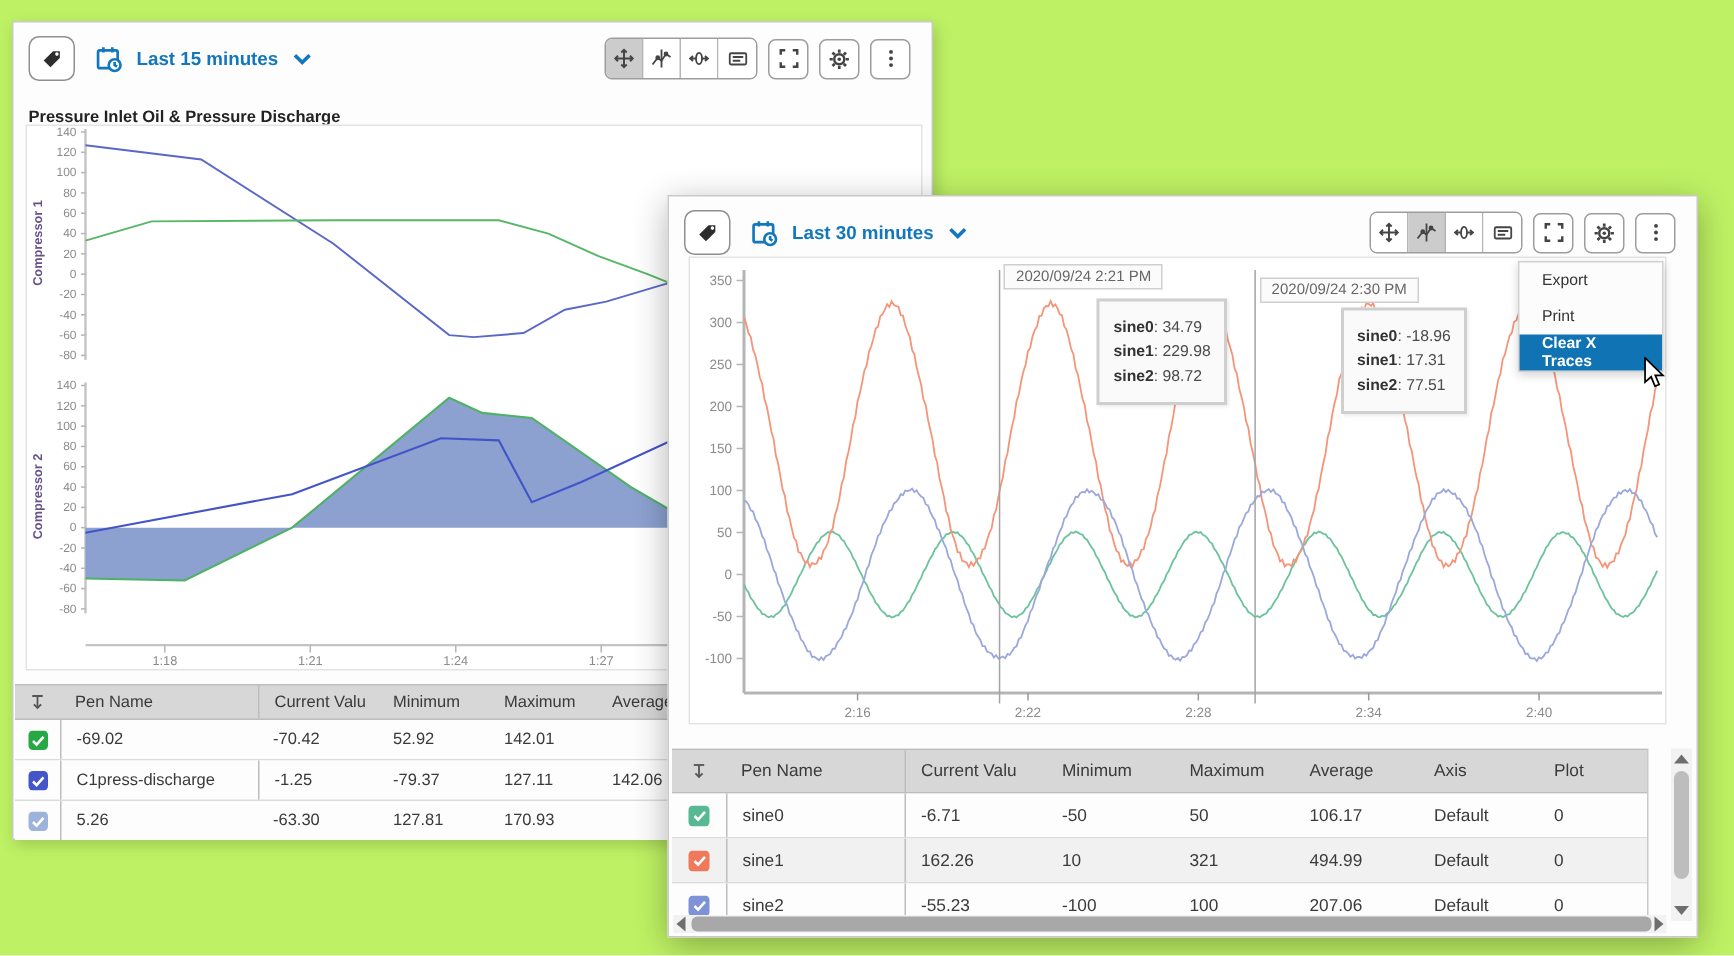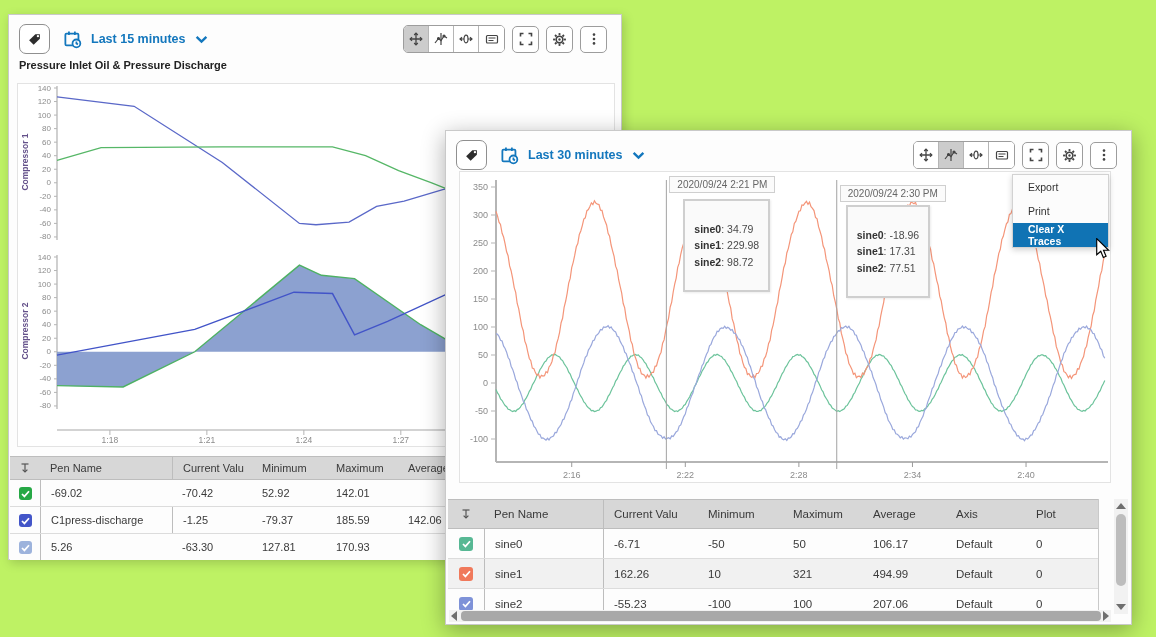--- a/index.html
+++ b/index.html
@@ -23,35 +23,35 @@
   .chev { margin-left:10px; cursor:pointer; }
   .tools { margin-left:auto; display:flex; align-items:center; gap:7px; }
   .btn-group { display:flex; border:1px solid #9d9d9d; border-radius:5px; overflow:hidden; background:#fff; }
   .tbtn { width:25px; height:26px; display:flex; align-items:center; justify-content:center;
           background:#fff; border:none; border-right:1px solid #b5b5b5; cursor:pointer; }
   .tbtn:last-child { border-right:none; }
   .tbtn.active { background:#cccccc; }
   .icon-btn { width:27px; height:27px; background:#fff; border:1px solid #9d9d9d; border-radius:5px;
               display:flex; align-items:center; justify-content:center; cursor:pointer; }
 
-  .bw-title { position:absolute; top:44px; left:10px; font-size:11px; font-weight:bold; color:#222; }
+  .bw-title { position:absolute; top:57px; left:10px; font-size:11px; font-weight:bold; color:#222; }
 
   
   .chart-frame { position:absolute; background:#fff; border:1px solid #e3e3e3; }
   #bw-chart-frame { left:8px;  top:68px; width:598px; height:364px; }
   #fw-chart-frame { left:13px; top:40px; width:652px; height:312px;text-align:right; }
   .chart-frame svg { position:absolute; left:0; top:0; }
 
   
   #fw-tooltips { position:absolute; left:13px; top:40px; width:576px; height:312px; pointer-events:none; }
   .tt-time { position:absolute; background:#fbfbfb; border:1px solid #cfcfcf; padding:2px 7px;
              font-size:10px; color:#666; white-space:nowrap; }
-  .tt-box  { position:absolute; background:#fafafa; border:2px solid #cfcfcf; padding:20px 9px;
+  .tt-box  { position:absolute; background:#fafafa; border:2px solid #cfcfcf; padding:9px 9px;
              font-size:10.5px; color:#4a4a4a; line-height:1.55; white-space:nowrap;
-             box-shadow:1px 1px 2px rgba(0,0,0,.08); }
+             box-shadow:1px 1px 2px rgba(0,0,0,.08);margin-left:48px; }
   .tt-box b { color:#333; }
 
   
   .menu { position:absolute; top:43px; right:22px; width:97px; background:#fcfcfc;
           border:1px solid #d2d2d2; box-shadow:0 2px 6px rgba(0,0,0,.18); z-index:10; }
   .menu-item { height:24px; display:flex; align-items:center; padding:0 15px;
                font-size:10.5px; color:#333; cursor:pointer; }
   .menu-item.active { background:#1073b4; color:#fff; font-weight:bold; }
   #cursor { position:absolute; left:649px; top:107px; z-index:11; }
 
@@ -277,21 +277,21 @@
               <svg width="11" height="11" viewBox="0 0 11 11" fill="none" stroke="#fff" stroke-width="1.7">
                 <polyline points="2,6 4.4,8.4 9,3.2"></polyline>
               </svg>
             </span>
           </div>
           <div class="tcell div-left">
             <span>C1press-discharge</span>
           </div>
           <div class="tcell div-left">-1.25</div>
           <div class="tcell">-79.37</div>
-          <div class="tcell">185.59</div>
+          <div class="tcell">127.11</div>
           <div class="tcell">142.06</div>
         </div>
         <div class="trow body" style="grid-template-columns: 30px 132px 80px 74px 72px 1fr;">
           <div class="tcell c0">
             <span class="check" style="background: rgb(157, 179, 220);">
               <svg width="11" height="11" viewBox="0 0 11 11" fill="none" stroke="#fff" stroke-width="1.7">
                 <polyline points="2,6 4.4,8.4 9,3.2"></polyline>
               </svg>
             </span>
           </div>

